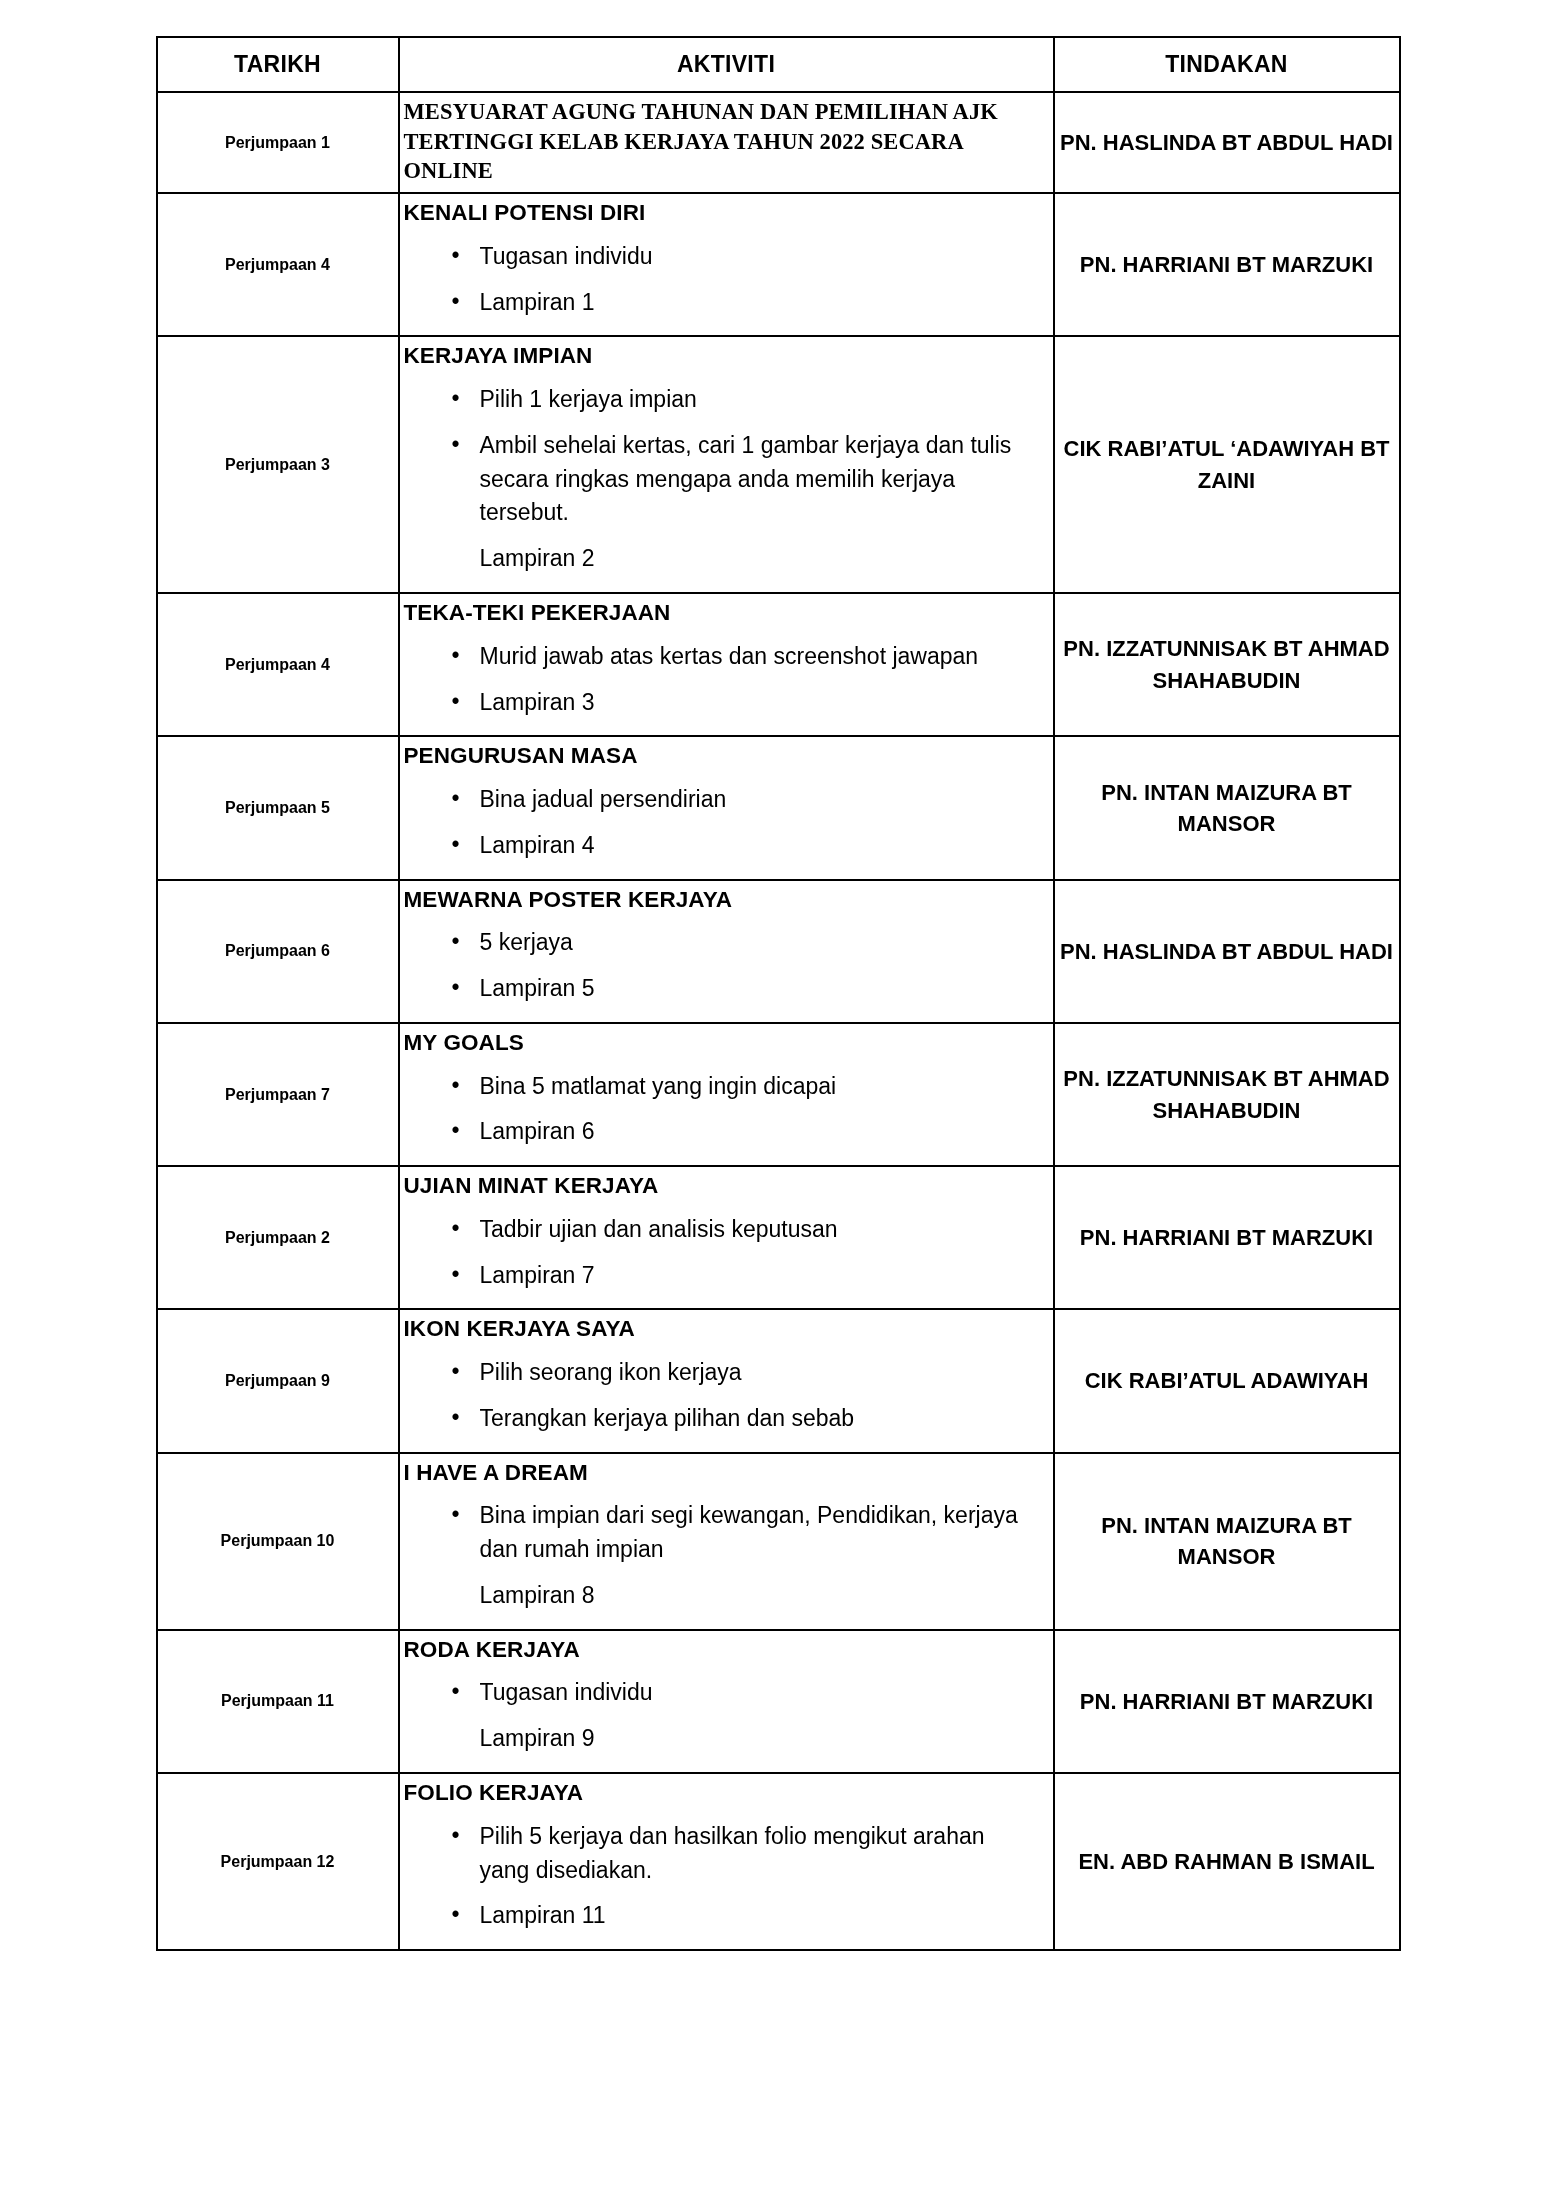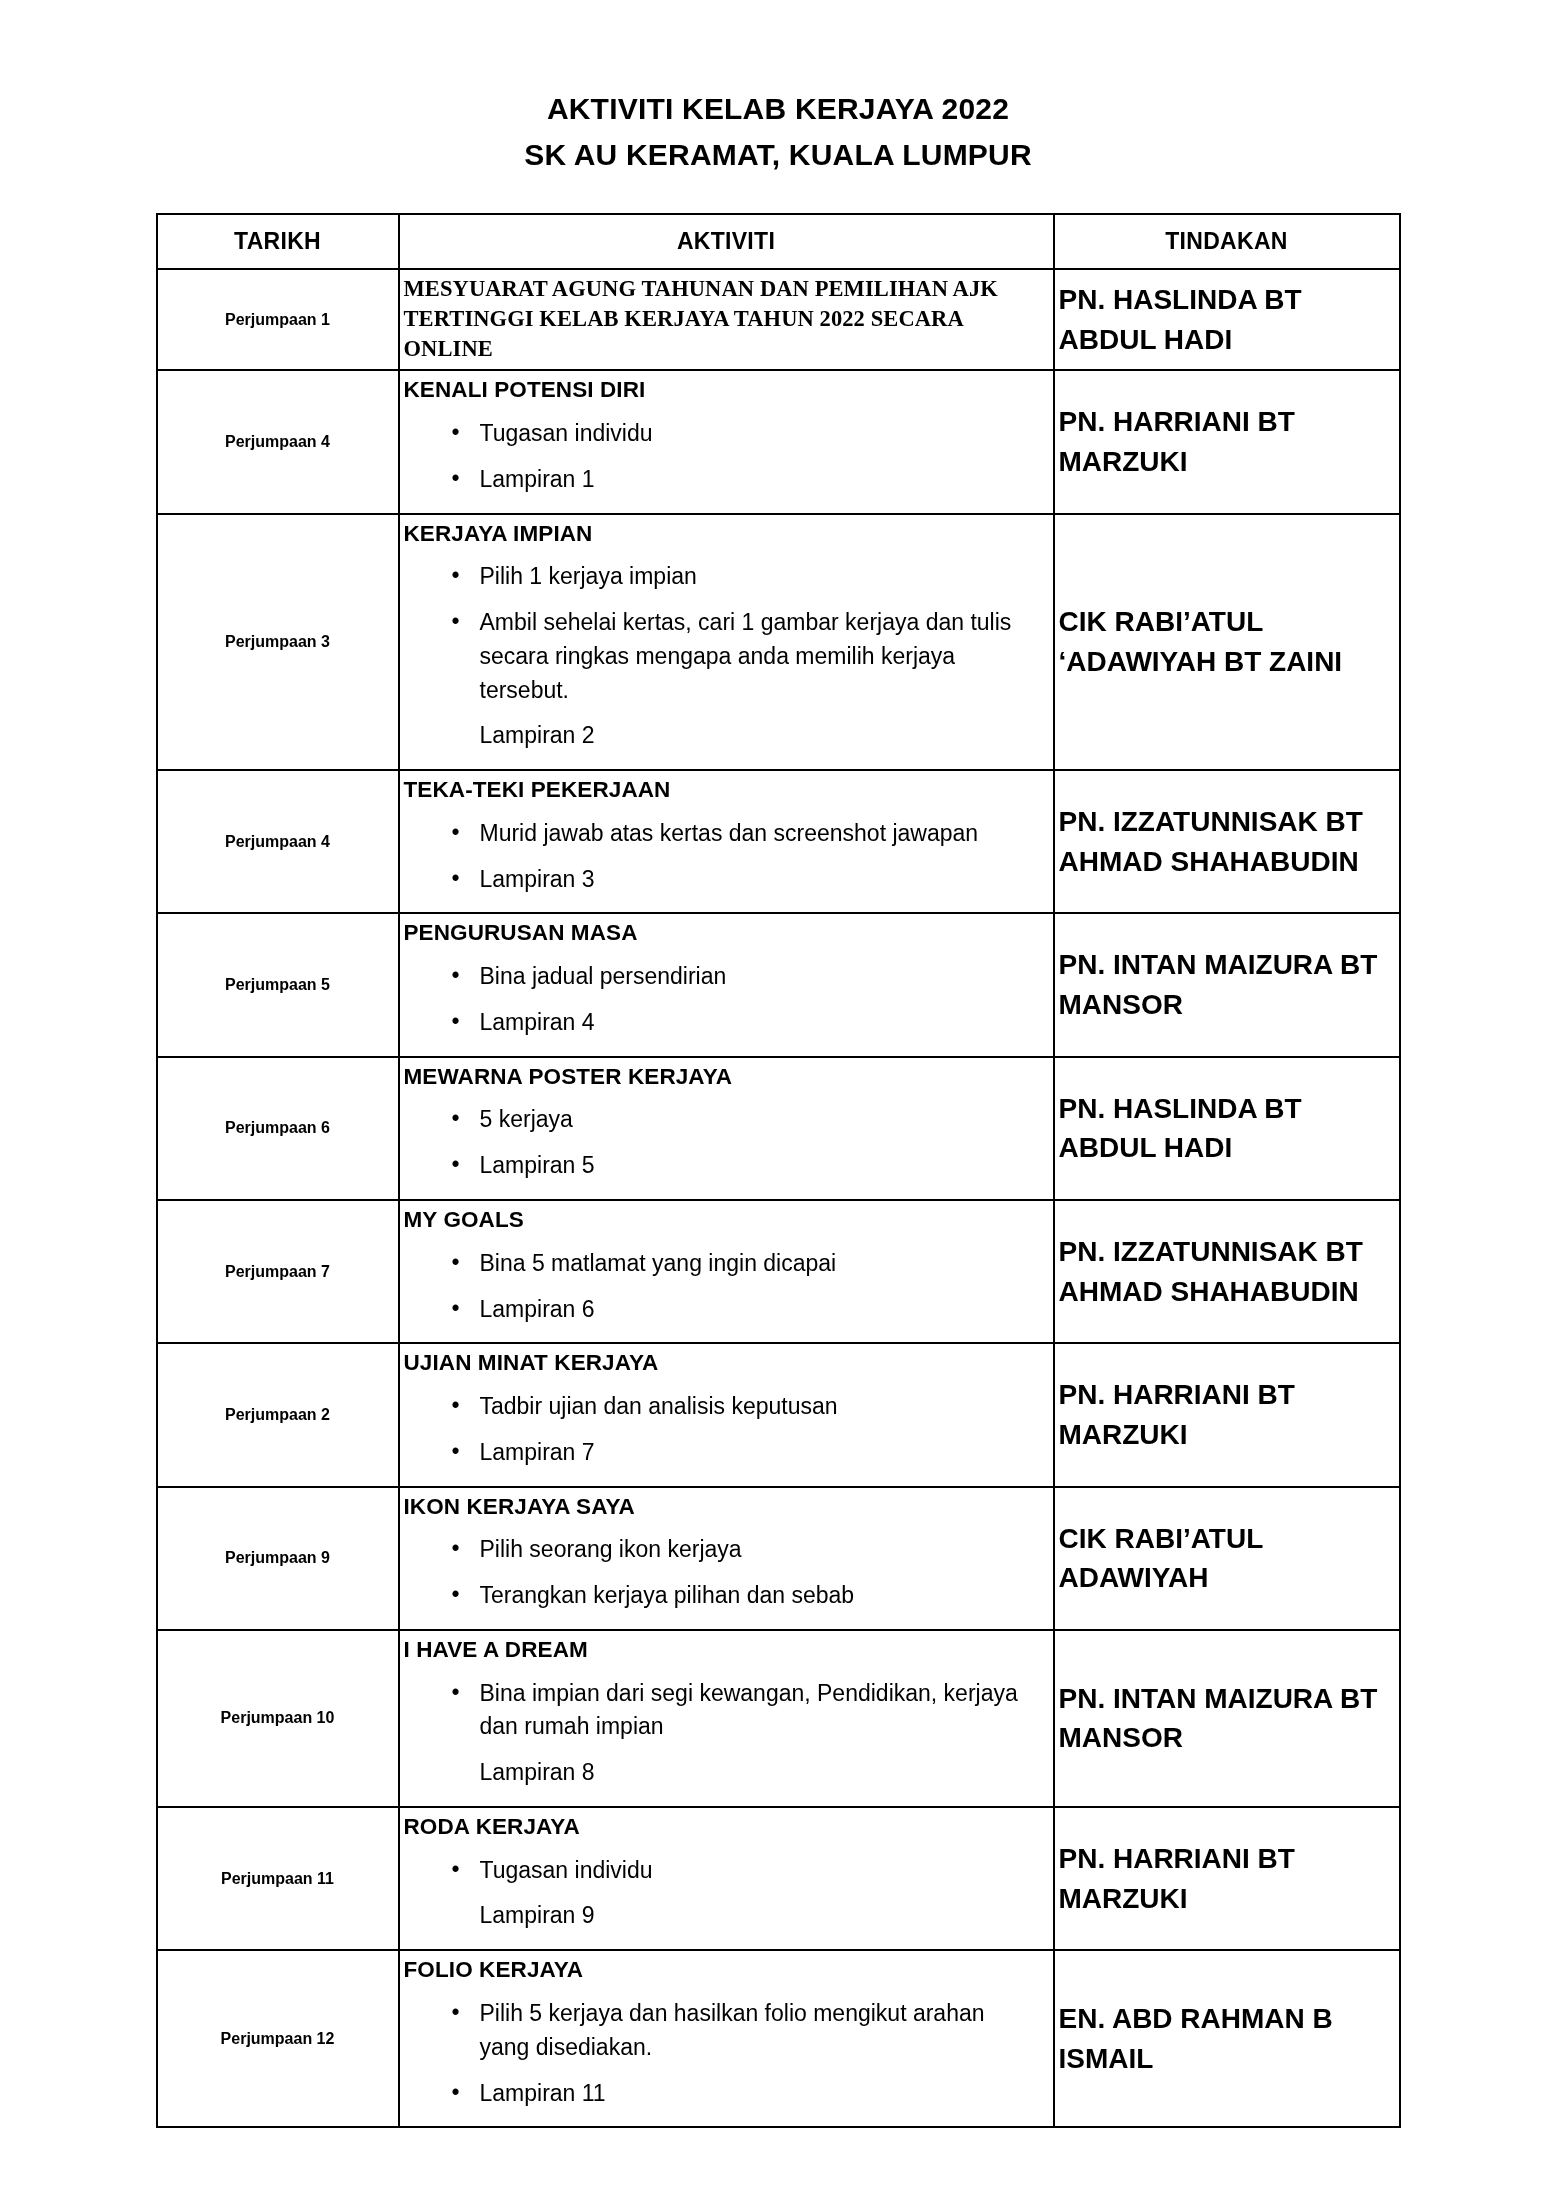--- a/index.html
+++ b/index.html
@@ -54,21 +54,22 @@
     height: 45px;
     letter-spacing: 0.3px;
   }
   td.tarikh {
     text-align: center;
     font-size: 16px;
     font-weight: bold;
     padding: 6px 4px;
   }
   td.tindakan {
-    font-size: 28px;
+    text-align: center;
+    font-size: 22px;
     font-weight: bold;
     line-height: 1.42;
     padding: 6px 8px;
   }
   td.akt {
     padding: 9px 10px 10px 14px;
     vertical-align: top;
   }
   .akt-head {
     font-size: 22.5px;
@@ -101,24 +102,20 @@
   ul.akt-list li.cont {
     padding-left: 64px;
   }
   .pad-bottom-lg { padding-bottom: 44px; font-family: Liberation Serif, serif; }
 </style>
 </head>
 <body>
 
 <div class="page">
 
-  <div class="title-block">
-    <div class="title-line">AKTIVITI KELAB KERJAYA 2022</div>
-    <div class="title-line">SK AU KERAMAT, KUALA LUMPUR</div>
-  </div>
 
   <table class="sched">
     <colgroup>
       <col class="c-tarikh">
       <col class="c-akt">
       <col class="c-tindak">
     </colgroup>
     <thead>
       <tr>
         <th>TARIKH</th>

